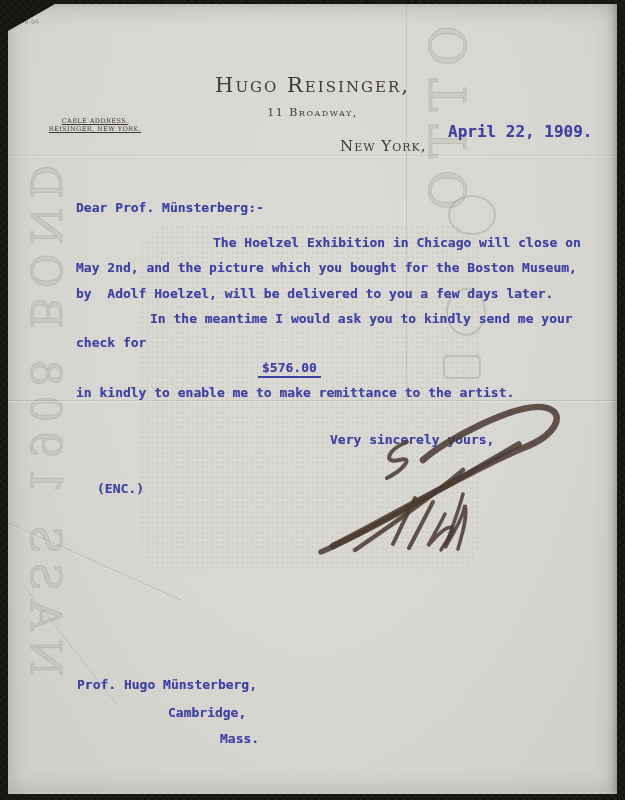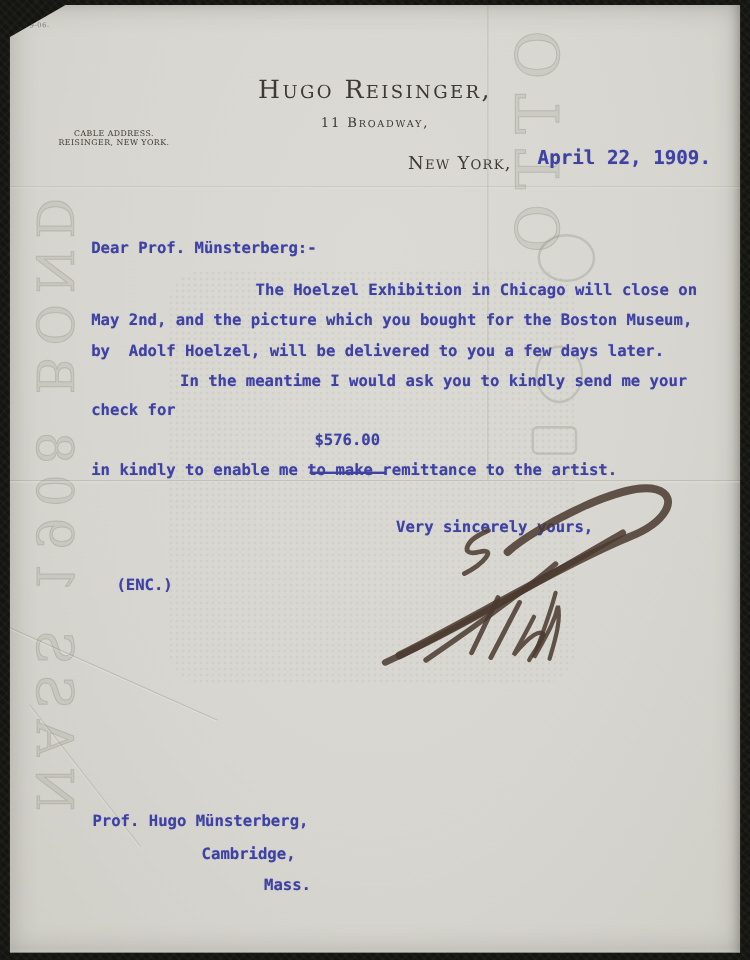--- a/index.html
+++ b/index.html
@@ -26,34 +26,35 @@
     font-family:"DejaVu Sans Mono", monospace;
     font-size:13px;font-weight:bold;line-height:14px;
     color:#3f42a5;letter-spacing:0;
     text-shadow:0 0 0.6px rgba(63,66,165,0.55);
   }
   .typed-date{font-size:16px;}
   
   .printed{
     position:absolute;color:#3d3a33;
     font-family:"DejaVu Serif", serif;
+    margin-top:10px;
   }
   .lh-name{left:0;right:0;top:59px;text-align:center;font-size:21px;
     font-variant:small-caps;letter-spacing:2px;}
   .lh-street{left:0;right:0;top:92px;text-align:center;font-size:11px;
     font-variant:small-caps;letter-spacing:1.5px;}
   .lh-cable{left:37px;top:103px;width:100px;text-align:center;
-    font-size:6.5px;line-height:8px;letter-spacing:0.4px;}
+    font-size:6.5px;line-height:8px;letter-spacing:0.4px;text-decoration:underline;}
   .lh-city{left:332px;top:123px;font-size:15px;font-variant:small-caps;letter-spacing:1px;}
   .pencil-note{
     position:absolute;left:2px;top:15px;font-size:5.5px;color:#6b695f;
     font-family:"DejaVu Serif", serif;transform:rotate(-2deg);opacity:0.85;
     letter-spacing:0.5px;
   }
-  .amount{border-bottom:2px solid #3f42a5;padding:0 4px 18px 4px;}
+  .amount{border-bottom:2px solid #3f42a5;padding:0 4px 1px 4px;}
   
   .sig{position:absolute;left:287px;top:394px;z-index:5;}
   
   .wm{
     position:absolute;font-family:"DejaVu Serif", serif;text-align:center;
     color:rgba(138,136,126,0.16);-webkit-text-stroke:0.8px rgba(128,126,116,0.30);
     pointer-events:none;
   }
   .wm-left{left:-243px;top:384px;width:560px;height:56px;line-height:56px;
     font-size:42px;letter-spacing:9px;transform:scaleX(-1) rotate(-90deg);}

